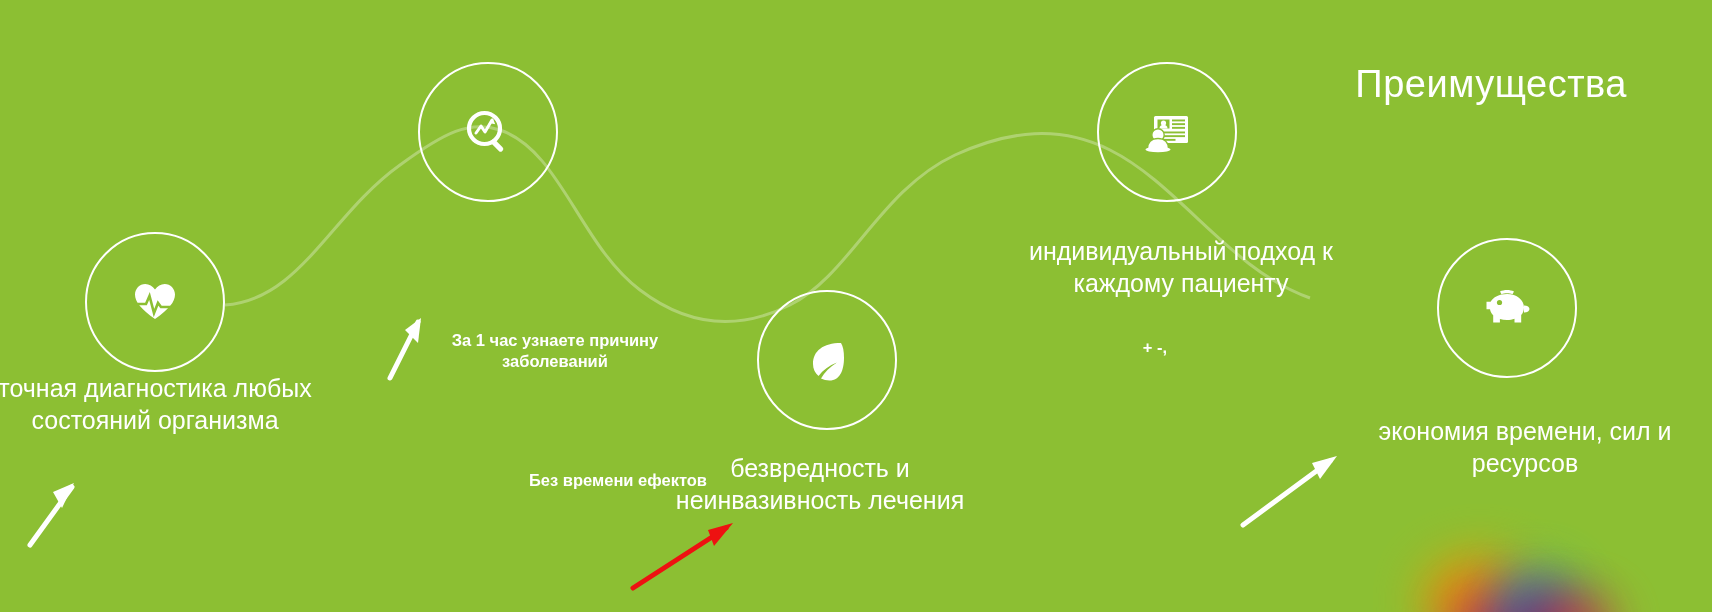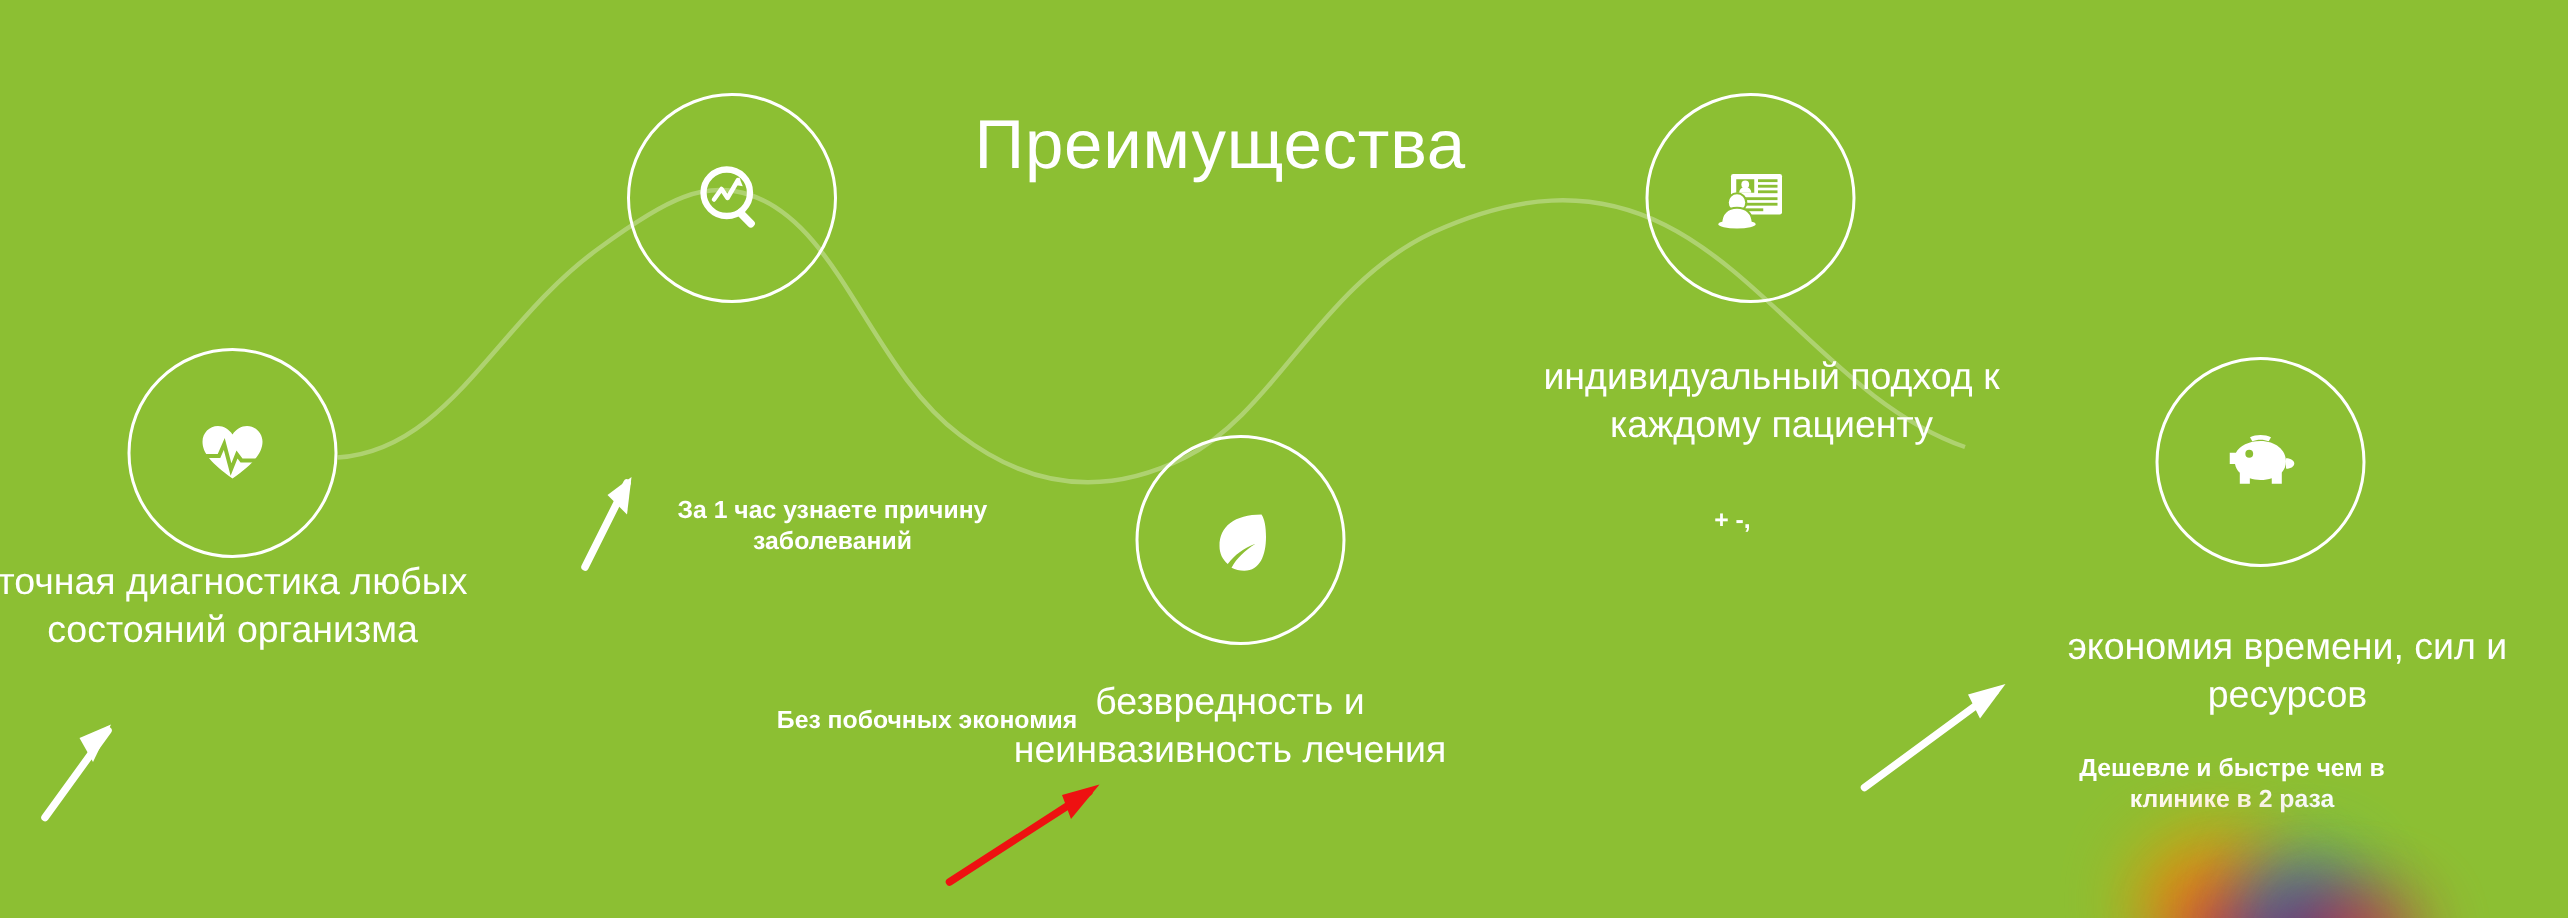--- a/index.html
+++ b/index.html
@@ -21,23 +21,23 @@
     top: 0;
     width: 1712px;
     height: 612px;
     pointer-events: none;
   }
   .page-title {
     position: absolute;
     left: 0;
     top: 38px;
     width: 1627px;
-    text-align: center;
+    text-align: right;
     color: #ffffff;
-    font-size: 46px;
+    font-size: 38px;
     font-weight: 400;
     letter-spacing: 0.5px;
     white-space: nowrap;
   }
   .node-circle {
     position: absolute;
     border: 2px solid #ffffff;
     border-radius: 50%;
     box-sizing: border-box;
     display: flex;
@@ -175,25 +175,24 @@
 
     <g>
       <line x1="1243" y1="525" x2="1330" y2="461" stroke="#ffffff" stroke-width="5" stroke-linecap="round"></line>
       <path d="M1337 456 L1312 463 L1320 479 Z" fill="#ffffff"></path>
     </g>
   </svg>
 
 
   <div class="annotation" style="left:435px; top:330px; width:240px;">За 1 час узнаете причину заболеваний</div>
 
-  <div class="annotation" style="left:513px; top:470px; width:210px;">Без побочных экономия</div>
+  <div class="annotation" style="left:513px; top:470px; width:210px;">Без времени ефектов</div>
 
   <div class="annotation" style="left:1080px; top:337px; width:150px;">+ -,</div>
 
-  <div class="annotation" style="left:1368px; top:502px; width:240px;">Дешевле и быстре чем в клинике в 2 раза</div>
 
   <div class="blob" style="left:1425px; top:558px; width:110px; height:84px; background:#f39200;"></div>
   <div class="blob" style="left:1452px; top:592px; width:96px; height:70px; background:#c2185b;"></div>
   <div class="blob" style="left:1498px; top:572px; width:72px; height:64px; background:#1aa6b7;"></div>
   <div class="blob" style="left:1505px; top:596px; width:86px; height:66px; background:#4a1a8c;"></div>
   <div class="blob" style="left:1540px; top:600px; width:70px; height:56px; background:#e53935;"></div>
 
 </div>
 
 </body></html>

